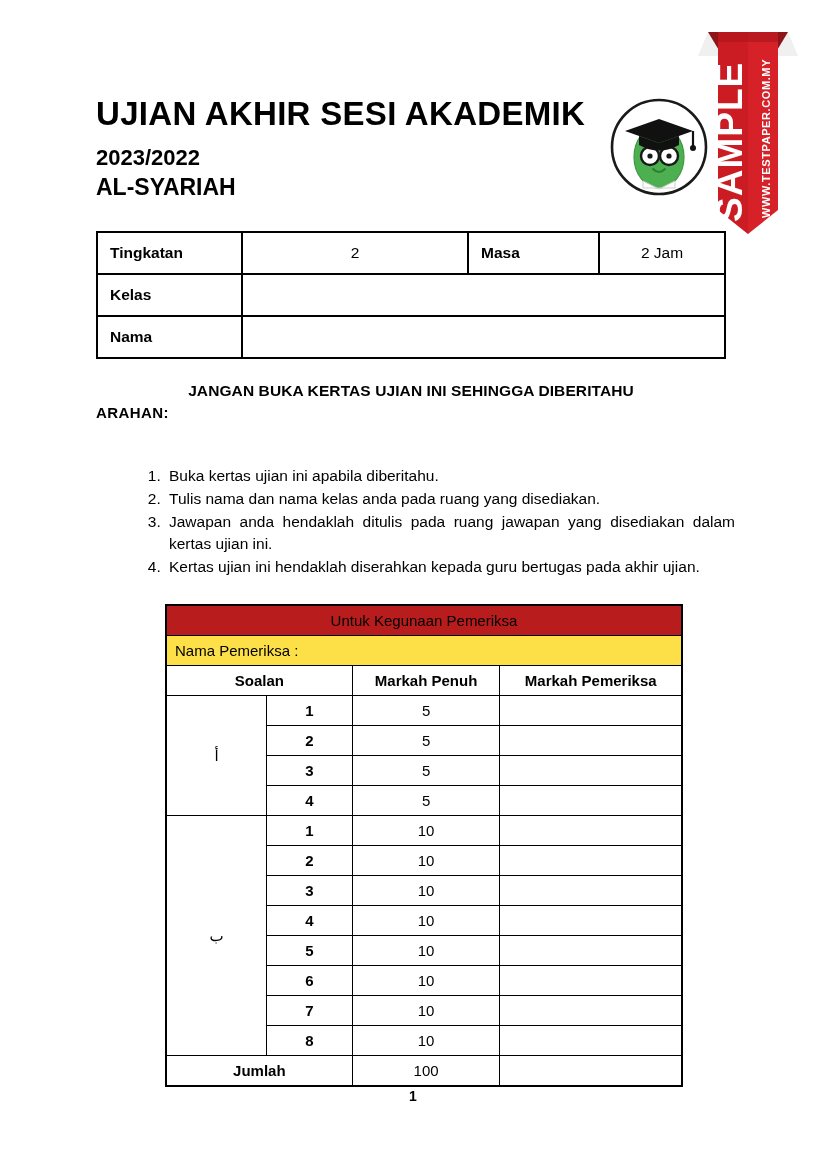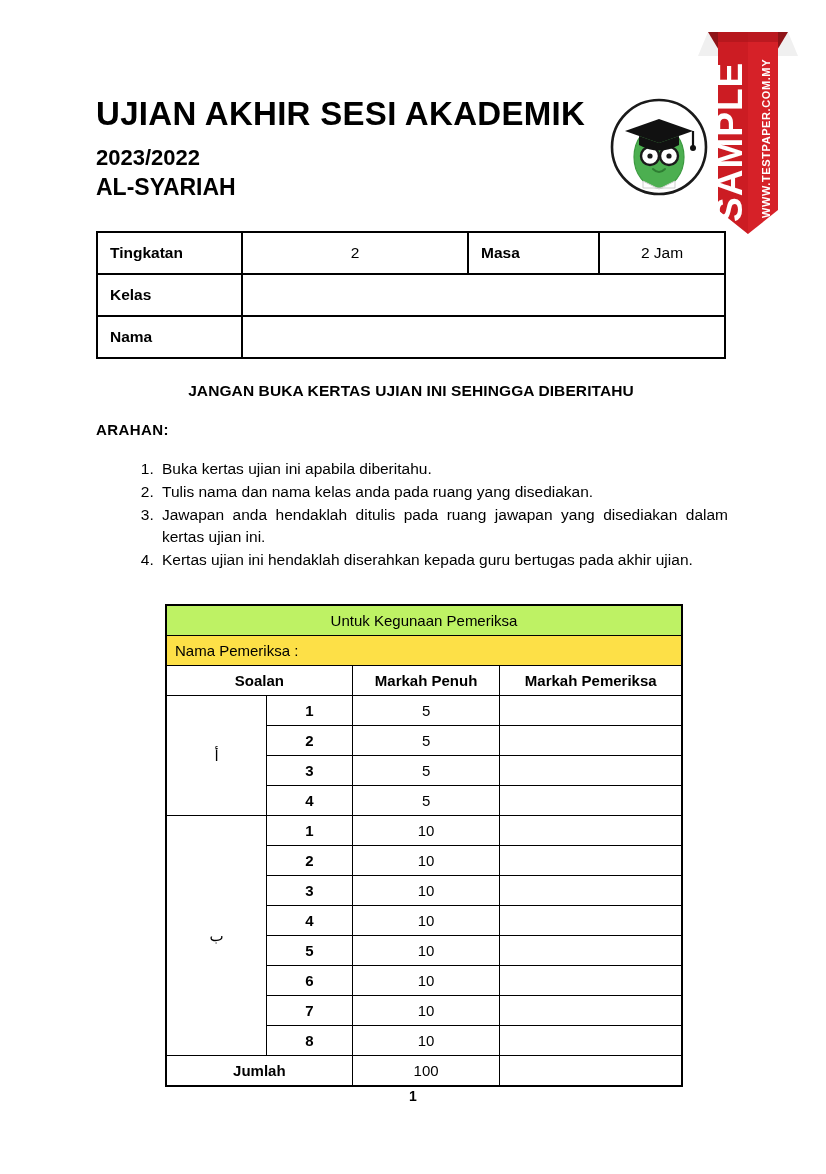--- a/index.html
+++ b/index.html
@@ -121,31 +121,31 @@
     text-align: center;
     font-size: 15.5px;
     font-weight: bold;
     letter-spacing: 0.1px;
   }
 
   
   .arahan-title {
     position: absolute;
     left: 96px;
-    top: 421px;
+    top: 404px;
     font-size: 15px;
     font-weight: bold;
     letter-spacing: 0.4px;
   }
   .arahan-list {
     position: absolute;
     left: 118px;
     top: 450px;
     width: 570px;
-    margin: 8px;
+    margin: 15px;
     padding: 0 0 0 32px;
     font-size: 15.5px;
     line-height: 1.42;
     list-style-type: decimal;
   }
   .arahan-list li {
     margin: 0 0 1px 0;
     padding-left: 4px;
   }
   .arahan-list li.justify {
@@ -168,21 +168,21 @@
     text-align: center;
     vertical-align: middle;
     height: 29px;
   }
   .marks-table .outer-l { border-left: 2.5px solid #000; }
   .marks-table .outer-r { border-right: 2.5px solid #000; }
   .marks-table .outer-t { border-top: 2.5px solid #000; }
   .marks-table .outer-b { border-bottom: 2.5px solid #000; }
 
   .mt-banner {
-    background: #bef264;
+    background: #b91c1c;
     font-size: 16px;
     font-weight: normal;
   }
   .mt-examiner {
     background: #fde047;
     text-align: left !important;
     font-size: 16px;
     padding-left: 8px !important;
   }
   .mt-head {

